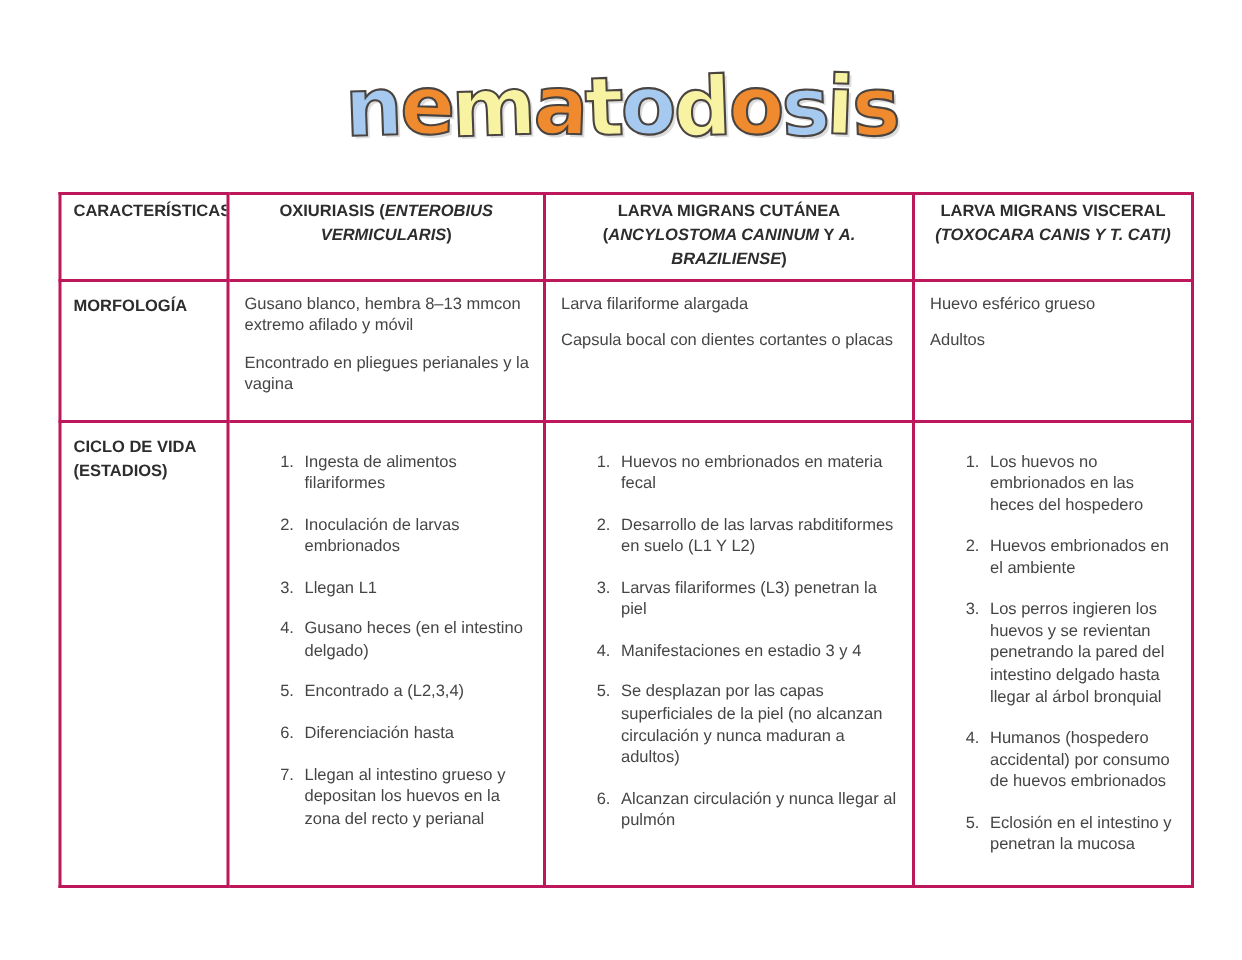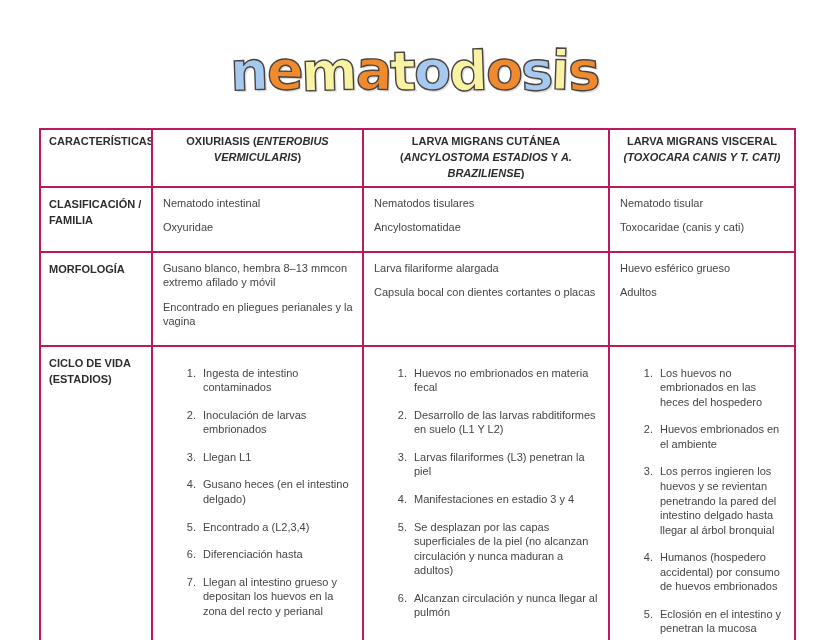--- a/index.html
+++ b/index.html
@@ -95,60 +95,45 @@
     <colgroup>
       <col style="width:112px">
       <col style="width:211px">
       <col style="width:246px">
       <col style="width:186px">
     </colgroup>
     <thead>
       <tr id="header-row">
           <th><span>CARACTERÍSTICAS</span></th>
           <th><span>OXIURIASIS (</span><span class="it">ENTEROBIUS VERMICULARIS</span><span>)</span></th>
-          <th><span>LARVA MIGRANS CUTÁNEA (</span><span class="it">ANCYLOSTOMA ESTADIOS</span><span> Y </span><span class="it">A. BRAZILIENSE</span><span>)</span></th>
+          <th><span>LARVA MIGRANS CUTÁNEA (</span><span class="it">ANCYLOSTOMA CANINUM</span><span> Y </span><span class="it">A. BRAZILIENSE</span><span>)</span></th>
           <th><span>LARVA MIGRANS VISCERAL </span><span class="it">(TOXOCARA CANIS Y T. CATI)</span></th>
         </tr>
     </thead>
     <tbody id="table-body">
-        <tr>
-          <th class="rowlabel">CLASIFICACIÓN / FAMILIA</th>
-          <td class="cell">
-            <p>Nematodo intestinal</p>
-            <p>Oxyuridae</p>
-          </td>
-          <td class="cell">
-            <p>Nematodos tisulares</p>
-            <p>Ancylostomatidae</p>
-          </td>
-          <td class="cell">
-            <p>Nematodo tisular</p>
-            <p>Toxocaridae (canis y cati)</p>
-          </td>
-        </tr>
         <tr>
           <th class="rowlabel">MORFOLOGÍA</th>
           <td class="cell">
             <p>Gusano blanco, hembra 8–13 mmcon extremo afilado y móvil</p>
             <p>Encontrado en pliegues perianales y la vagina</p>
           </td>
           <td class="cell">
             <p>Larva filariforme alargada</p>
             <p>Capsula bocal con dientes cortantes o placas</p>
           </td>
           <td class="cell">
             <p>Huevo esférico grueso</p>
             <p>Adultos</p>
           </td>
         </tr>
         <tr>
           <th class="rowlabel">CICLO DE VIDA (ESTADIOS)</th>
           <td class="cell">
             <ol>
-              <li>Ingesta de intestino contaminados</li>
+              <li>Ingesta de alimentos filariformes</li>
               <li>Inoculación de larvas embrionados</li>
               <li>Llegan L1</li>
               <li>Gusano heces (en el intestino delgado)</li>
               <li>Encontrado a (L2,3,4)</li>
               <li>Diferenciación hasta</li>
               <li>Llegan al intestino grueso y depositan los huevos en la zona del recto y perianal</li>
             </ol>
           </td>
           <td class="cell">
             <ol>

